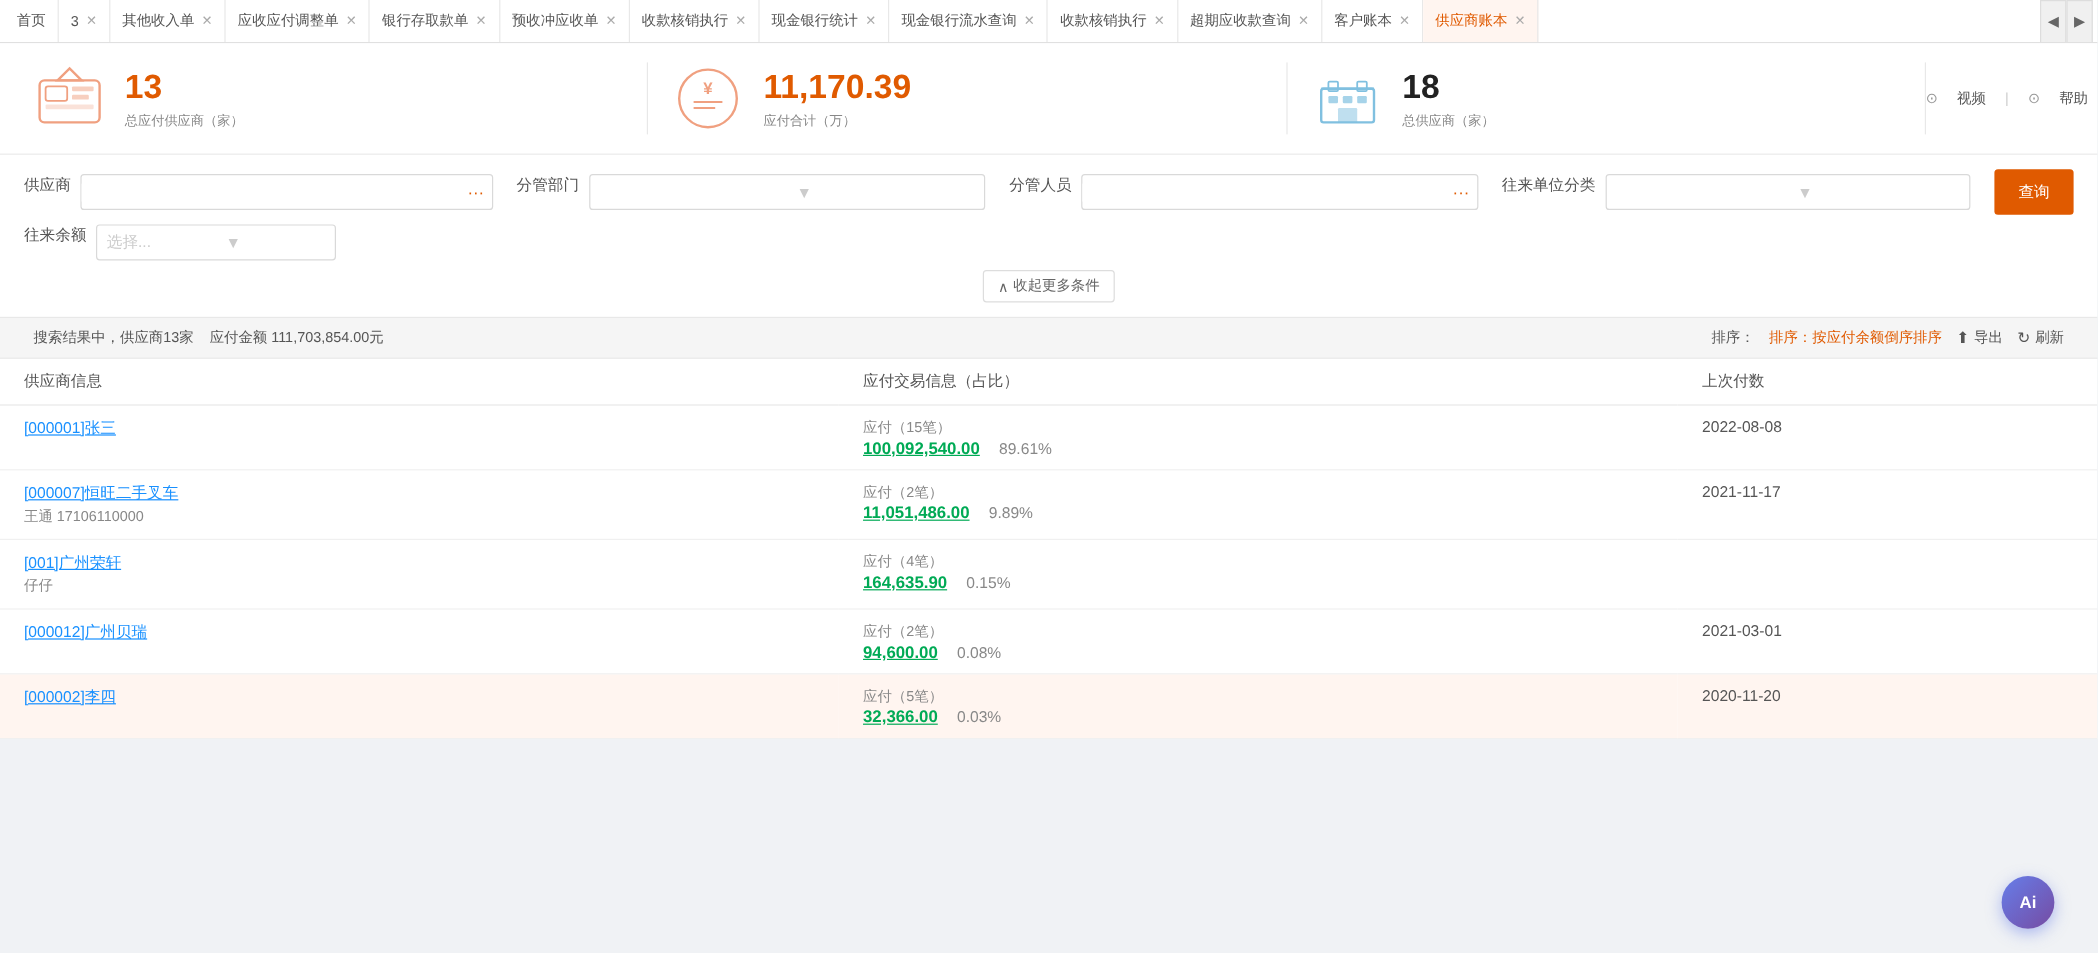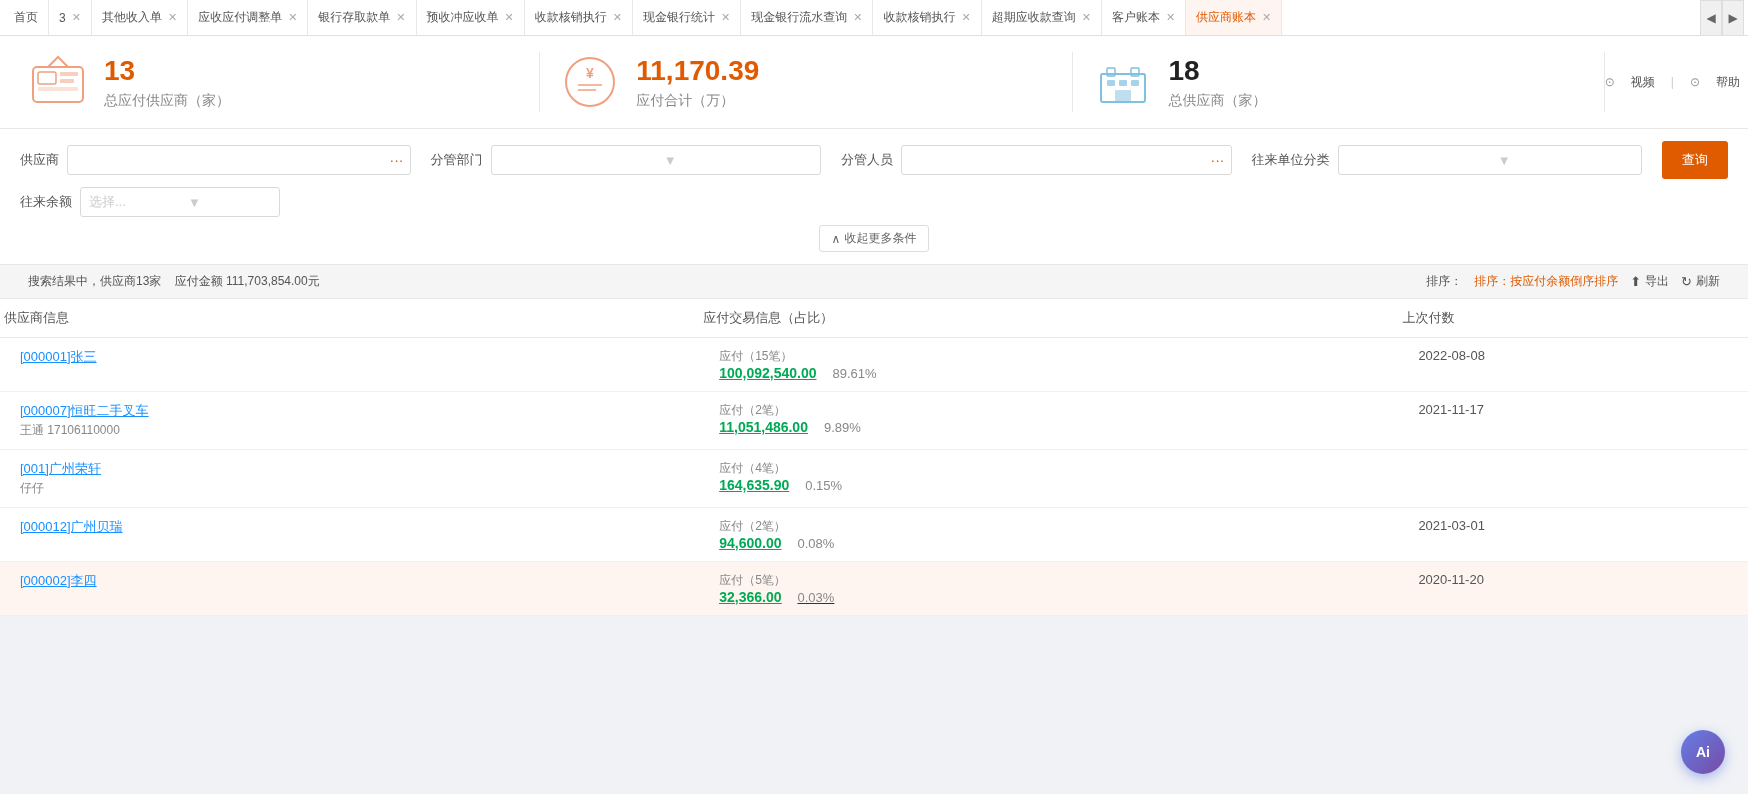--- a/index.html
+++ b/index.html
@@ -74,21 +74,21 @@
       flex-shrink: 0;
     }
     .summary-content {}
     .summary-number {
       font-size: 28px;
       font-weight: bold;
       color: #e05a00;
       line-height: 1.2;
     }
     .summary-number.dark { color: #222; }
-    .summary-label { font-size: 14px; color: #888; margin-top: 4px; }
+    .summary-label { font-size: 11px; color: #888; margin-top: 4px; }
     .summary-top-right {
       display: flex;
       align-items: center;
       margin-left: auto;
       gap: 16px;
       font-size: 12px;
       color: #555;
     }
     .summary-top-right a { color: #555; text-decoration: none; }
 
@@ -100,21 +100,21 @@
     }
     .filter-row {
       display: flex;
       align-items: center;
       gap: 20px;
       margin-bottom: 8px;
     }
     .filter-row:last-child { margin-bottom: 0; }
     .filter-item {
       display: flex;
-      align-items: center;
+      align-items: flex-start;
       gap: 8px;
       flex: 1;
     }
     .filter-label { font-size: 13px; color: #555; white-space: nowrap; }
     .filter-input-wrap {
       flex: 1;
       display: flex;
       align-items: center;
       border: 1px solid #d9d9d9;
       border-radius: 3px;
@@ -212,21 +212,21 @@
     }
 
     
     .data-table {
       width: 100%;
       background: #fff;
       border-collapse: collapse;
     }
     .data-table th {
       text-align: left;
-      padding: 10px 4px;
+      padding: 10px 20px;
       font-size: 13px;
       color: #555;
       font-weight: normal;
       border-bottom: 1px solid #e8e8e8;
       background: #fff;
     }
     .data-table td {
       padding: 10px 20px;
       font-size: 13px;
       border-bottom: 1px solid #f0f0f0;
@@ -257,21 +257,21 @@
     
     .table-wrap {
       overflow-y: auto;
       max-height: 440px;
     }
     .table-wrap::-webkit-scrollbar { width: 6px; }
     .table-wrap::-webkit-scrollbar-thumb { background: #ccc; border-radius: 3px; }
 
     .ai-btn {
       position: fixed;
-      right: 23px;
+      right: 36px;
       bottom: 20px;
       background: linear-gradient(135deg, #667eea, #764ba2);
       color: #fff;
       border-radius: 50%;
       width: 44px;
       height: 44px;
       display: flex;
       align-items: center;
       justify-content: center;
       font-size: 14px;
@@ -540,21 +540,21 @@
               <a class="amount-green">94,600.00</a>
               <span class="percent">0.08%</span>
             </div>
           </td>
           <td class="date-text">2021-03-01</td>
         </tr>
         <tr class="highlighted">
           <td><a class="supplier-link">[000002]李四</a></td>
           <td>
             <div class="transaction-label">应付（5笔）</div>
-            <div style="display: flex; align-items: center; gap: 8px; text-decoration: underline;">
+            <div style="display: flex; align-items: center; gap: 8px;">
               <a class="amount-green">32,366.00</a>
               <span class="percent">0.03%</span>
             </div>
           </td>
           <td class="date-text">2020-11-20</td>
         </tr>
       </tbody>
   </table>
 </div>
 

